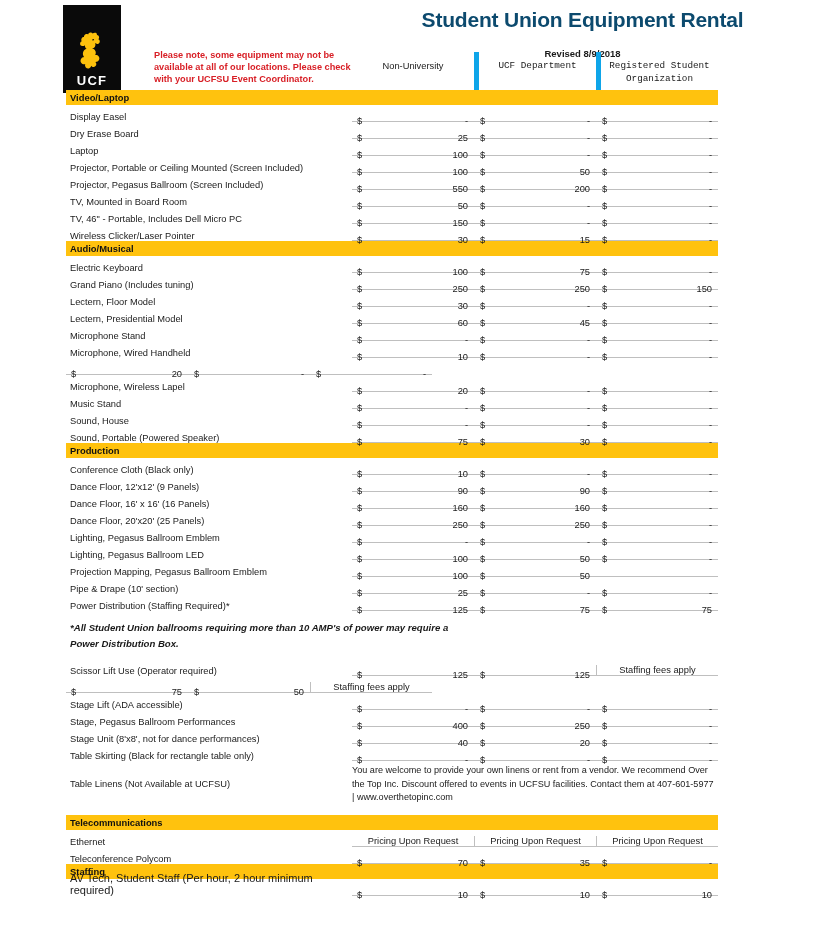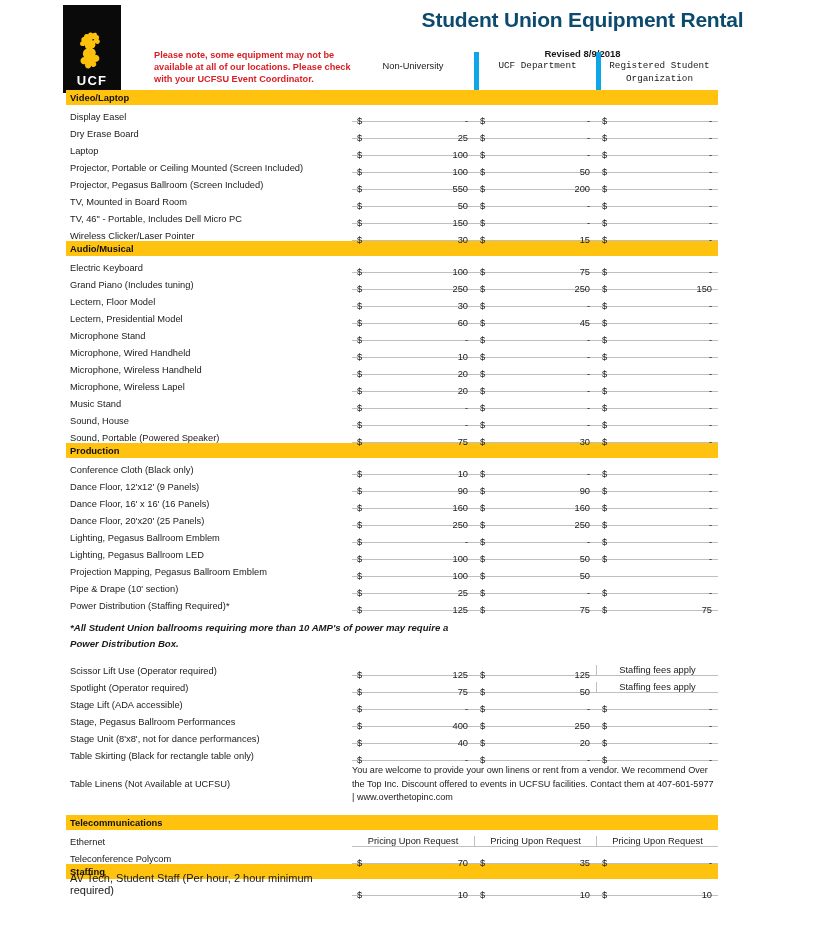--- a/index.html
+++ b/index.html
@@ -316,21 +316,20 @@
         <div class="cell c2">
           <span class="cur">$</span>
           <span class="amt">-</span>
         </div>
         <div class="cell c3">
           <span class="cur">$</span>
           <span class="amt">-</span>
         </div>
       </div>
       <div class="row">
-        <div class="label">Microphone, Wireless Handheld</div>
         <div class="cell c1">
           <span class="cur">$</span>
           <span class="amt">20</span>
         </div>
         <div class="cell c2">
           <span class="cur">$</span>
           <span class="amt">-</span>
         </div>
         <div class="cell c3">
           <span class="cur">$</span>
@@ -539,21 +538,20 @@
         </div>
         <div class="cell c2">
           <span class="cur">$</span>
           <span class="amt">125</span>
         </div>
         <div class="cell c3">
           <span class="txt">Staffing fees apply</span>
         </div>
       </div>
       <div class="row">
-        <div class="label">Spotlight (Operator required)</div>
         <div class="cell c1">
           <span class="cur">$</span>
           <span class="amt">75</span>
         </div>
         <div class="cell c2">
           <span class="cur">$</span>
           <span class="amt">50</span>
         </div>
         <div class="cell c3">
           <span class="txt">Staffing fees apply</span>

